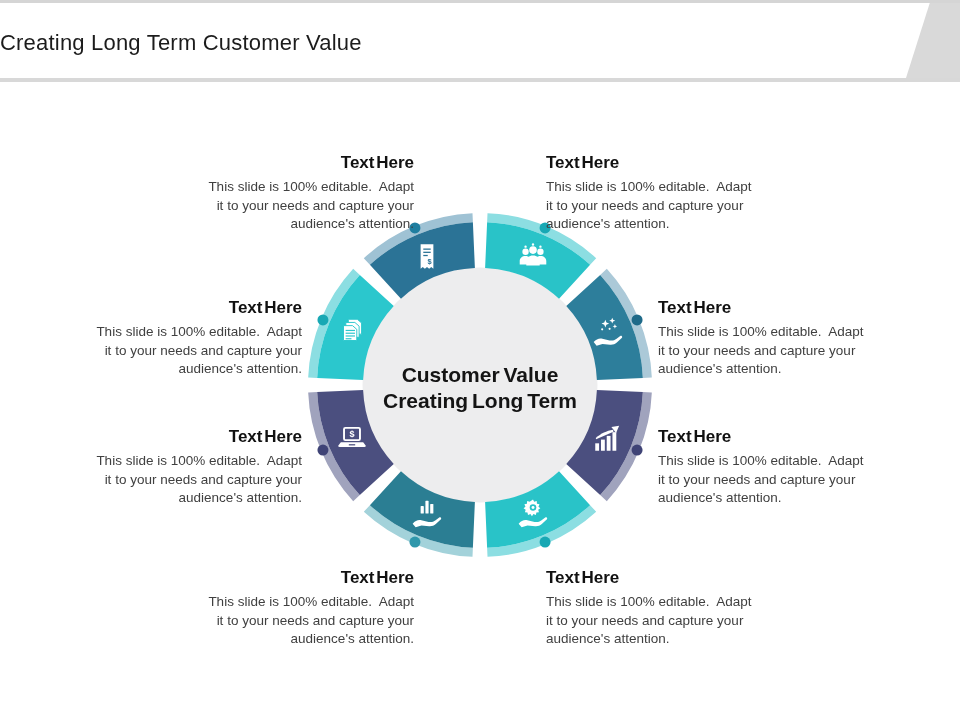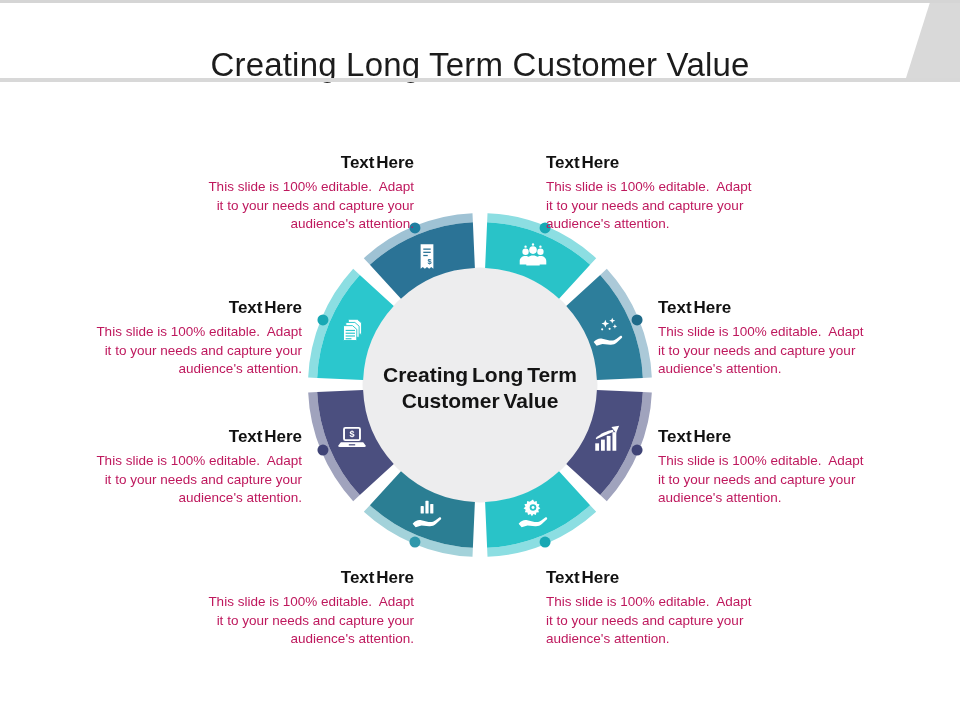--- a/index.html
+++ b/index.html
@@ -6,38 +6,38 @@
   .slide{
     position:relative;width:960px;height:720px;overflow:hidden;background:#ffffff;
     font-family:"Liberation Sans","DejaVu Sans",sans-serif;
   }
   .top-strip{position:absolute;left:0;top:0;width:960px;height:3px;background:#D5D5D5;}
   .corner-shape{
     position:absolute;right:0;top:3px;width:54px;height:75px;background:#D9D9D9;
     clip-path:polygon(44% 0,100% 0,100% 100%,0% 100%);
   }
   .title{
-    position:absolute;left:0;right:0;top:30px;margin:16px;text-align:center;
-    font-size:33px;font-weight:400;color:#1C1C1C;letter-spacing:.2px;
+    position:absolute;left:0;right:0;top:30px;margin:0;
+    font-size:22px;font-weight:400;color:#1C1C1C;letter-spacing:.2px;
   }
   .title-rule{position:absolute;left:0;top:78px;width:960px;height:4px;background:#D8D8D8;}
   #diagram-svg{position:absolute;left:0;top:0;}
   #icon-layer{position:absolute;left:0;top:0;width:960px;height:720px;}
   .seg-icon{position:absolute;width:34px;height:34px;margin-left:-17px;margin-top:-17px;}
   .seg-icon svg{width:100%;height:100%;display:block;}
   .center-label{
     position:absolute;left:330px;top:362px;width:300px;text-align:center;
     font-size:21px;font-weight:bold;color:#141414;line-height:26px;word-spacing:-2px;
   }
   .callout{position:absolute;width:250px;}
   .co-head{
     font-size:17px;font-weight:bold;color:#111111;line-height:20px;
     word-spacing:-3px;margin-bottom:5px;margin-top:14px;
   }
-  .co-body{font-size:13.5px;color:#be185d;line-height:18.5px;}
+  .co-body{font-size:13.5px;color:#404040;line-height:18.5px;}
   .co-line{white-space:pre-wrap;}
   .tl{right:546px;top:139px;text-align:right;}
   .tr{left:546px;top:139px;text-align:left;}
   .ml{right:658px;top:284px;text-align:right;}
   .mr{left:658px;top:284px;text-align:left;}
   .ll{right:658px;top:413px;text-align:right;}
   .rl{left:658px;top:413px;text-align:left;}
   .bl{right:546px;top:554px;text-align:right;}
   .br{left:546px;top:554px;text-align:left;}
 </style>
@@ -167,22 +167,22 @@
             <rect x="12.5" y="8" width="7" height="1.2"></rect>
             <rect x="12.5" y="11" width="7" height="1.2"></rect>
             <rect x="12.5" y="14" width="4.2" height="1.2"></rect>
           </g>
           <text x="16.5" y="22.5" fill="var(--seg)" font-size="7" font-weight="bold" font-family="Liberation Sans,sans-serif">$</text>
         </svg>
       </div>
     </div>
 
   <div class="center-label">
+    <div>Customer Value</div>
     <div>Creating Long Term</div>
-    <div>Customer Value</div>
   </div>
 
   <div class="callout tl">
     <div class="co-head">Text Here</div>
     <div class="co-body">
       <div class="co-line">This slide is 100% editable.  Adapt</div>
       <div class="co-line">it to your needs and capture your</div>
       <div class="co-line">audience's attention.</div>
     </div>
   </div>

